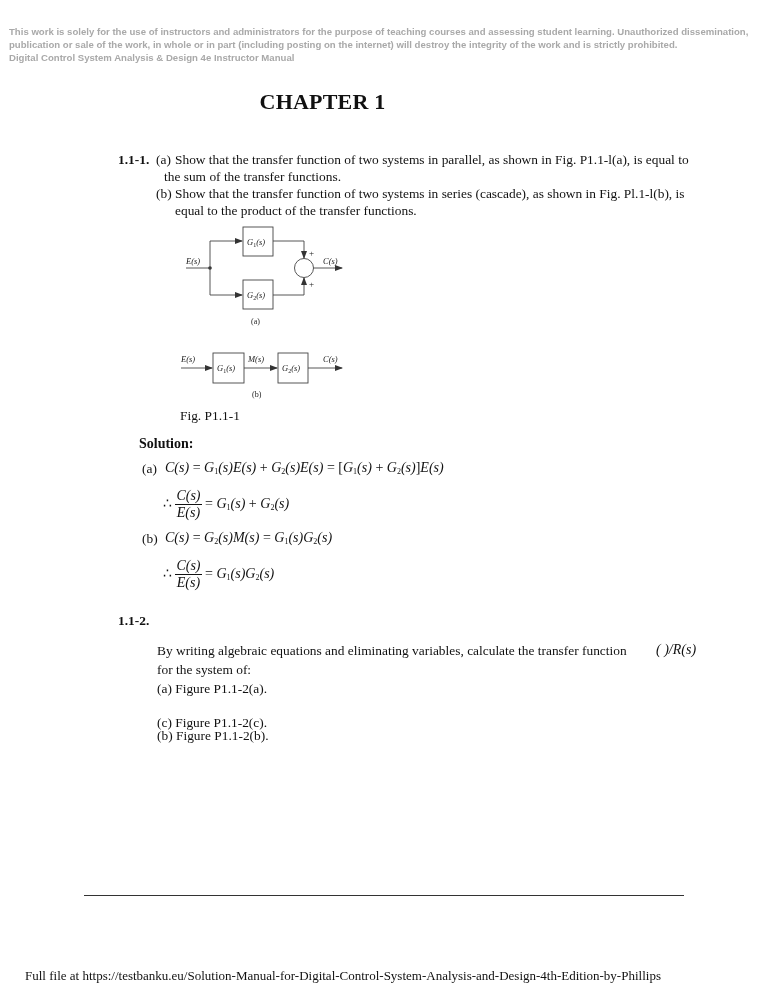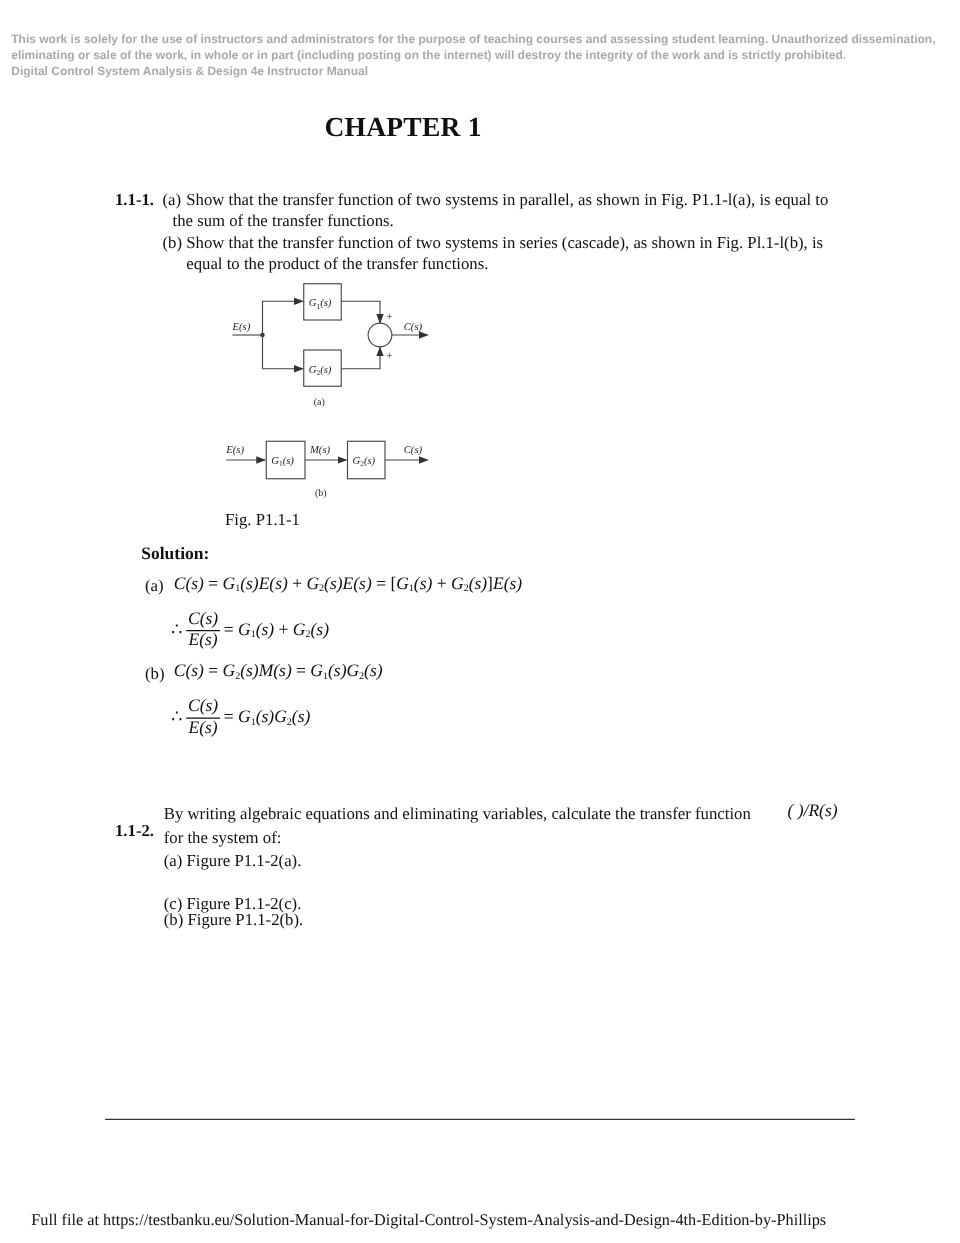--- a/index.html
+++ b/index.html
@@ -1,38 +1,38 @@
 <!DOCTYPE html>
 <html><head>
 <meta charset="utf-8">
 <style>
   html, body { margin:0; padding:0; }
   body { width:768px; height:994px; background:#ffffff; position:relative; overflow:hidden; font-family:"Liberation Serif", serif; color:#111; }
   .watermark { position:absolute; left:9px; top:25px; width:750px; font-family:"Liberation Sans", sans-serif; font-size:9.6px; line-height:13px; color:#a9a9a9;font-weight:bold; }
   .watermark div { white-space:nowrap; }
   .chapter { position:absolute; left:0; width:645px; top:89px; text-align:center; font-size:22px; font-weight:bold; letter-spacing:0.2px; }
-  .abs { position:absolute; white-space:nowrap; font-size:13.4px; line-height:17px; }
+  .abs { position:absolute; white-space:nowrap; font-size:13.4px; line-height:17px;margin-left:26px; }
   .bold { font-weight:bold; }
   .math { font-family:Liberation Serif, serif; font-style:italic; font-size:14px; }
   .math .up { font-style:normal; }
   .frac { display:inline-block; vertical-align:middle; text-align:center; font-style:italic; }
   .frac .num { display:block; border-bottom:1px solid #111; padding:0 1px; line-height:16px; }
   .frac .den { display:block; line-height:16px; }
   .figcap { position:absolute; left:180px; top:408px; font-size:13.4px; }
   .rule { position:absolute; left:84px; top:895px; width:600px; height:0; border-top:1px solid #333; }
   .footer { position:absolute; left:25px; top:968px; font-size:13px; white-space:nowrap;font-family:Liberation Serif, serif; }
   svg text { font-family:"Liberation Serif", serif; }
   sub { font-size:8px; vertical-align:-2px; font-style:normal; }
 </style>
 </head>
 <body>
 
 <div class="watermark">
   <div>This work is solely for the use of instructors and administrators for the purpose of teaching courses and assessing student learning. Unauthorized dissemination,</div>
-  <div>eliminating or sale of the work, in whole or in part (including posting on the internet) will destroy the integrity of the work and is strictly prohibited.</div>
+  <div>publication or sale of the work, in whole or in part (including posting on the internet) will destroy the integrity of the work and is strictly prohibited.</div>
   <div>Digital Control System Analysis &amp; Design 4e Instructor Manual</div>
 </div>
 
 <div class="chapter">CHAPTER 1</div>
 
 <div>
   <span class="abs bold" style="left:92px; top:151px;">1.1-1.</span>
   <span class="abs" style="left:130px; top:151px;">(a)</span>
   <span class="abs" style="left:149px; top:151px;">Show that the transfer function of two systems in parallel, as shown in Fig. P1.1-l(a), is equal to</span>
   <span class="abs" style="left:138px; top:168px;">the sum of the transfer functions.</span>
@@ -98,21 +98,21 @@
 <span class="abs math" style="left:139px; top:459px;">C(s) <span class="up">=</span> G<sub>1</sub>(s)E(s) <span class="up">+</span> G<sub>2</sub>(s)E(s) <span class="up">= [</span>G<sub>1</sub>(s) <span class="up">+</span> G<sub>2</sub>(s)<span class="up">]</span>E(s)</span>
 
 <span class="abs math" style="left:137px; top:488px;"><span class="up">∴</span> <span class="frac"><span class="num">C(s)</span><span class="den">E(s)</span></span> <span class="up">=</span> G<sub>1</sub>(s) <span class="up">+</span> G<sub>2</sub>(s)</span>
 
 <span class="abs" style="left:116px; top:530px;">(b)</span>
 <span class="abs math" style="left:139px; top:529px;">C(s) <span class="up">=</span> G<sub>2</sub>(s)M(s) <span class="up">=</span> G<sub>1</sub>(s)G<sub>2</sub>(s)</span>
 
 <span class="abs math" style="left:137px; top:558px;"><span class="up">∴</span> <span class="frac"><span class="num">C(s)</span><span class="den">E(s)</span></span> <span class="up">=</span> G<sub>1</sub>(s)G<sub>2</sub>(s)</span>
 
 <div>
-  <span class="abs bold" style="left:92px; top:656px;">1.1-2.</span>
+  <span class="abs bold" style="left:92px; top:612px;">1.1-2.</span>
   <span class="abs" style="left:131px; top:642px;">By writing algebraic equations and eliminating variables, calculate the transfer function</span>
   <span class="abs math" style="left:630px; top:641px;">( )/R(s)</span>
   <span class="abs" style="left:131px; top:661px;">for the system of:</span>
   <span class="abs" style="left:131px; top:680px;">(a) Figure P1.1-2(a).</span>
   <span class="abs" style="left:131px; top:727px;text-align:center;">(b) Figure P1.1-2(b).</span>
   <span class="abs" style="left:131px; top:714px;">(c) Figure P1.1-2(c).</span>
 </div>
 
 <div class="rule"></div>
 <div class="footer">Full file at https://testbanku.eu/Solution-Manual-for-Digital-Control-System-Analysis-and-Design-4th-Edition-by-Phillips</div>

